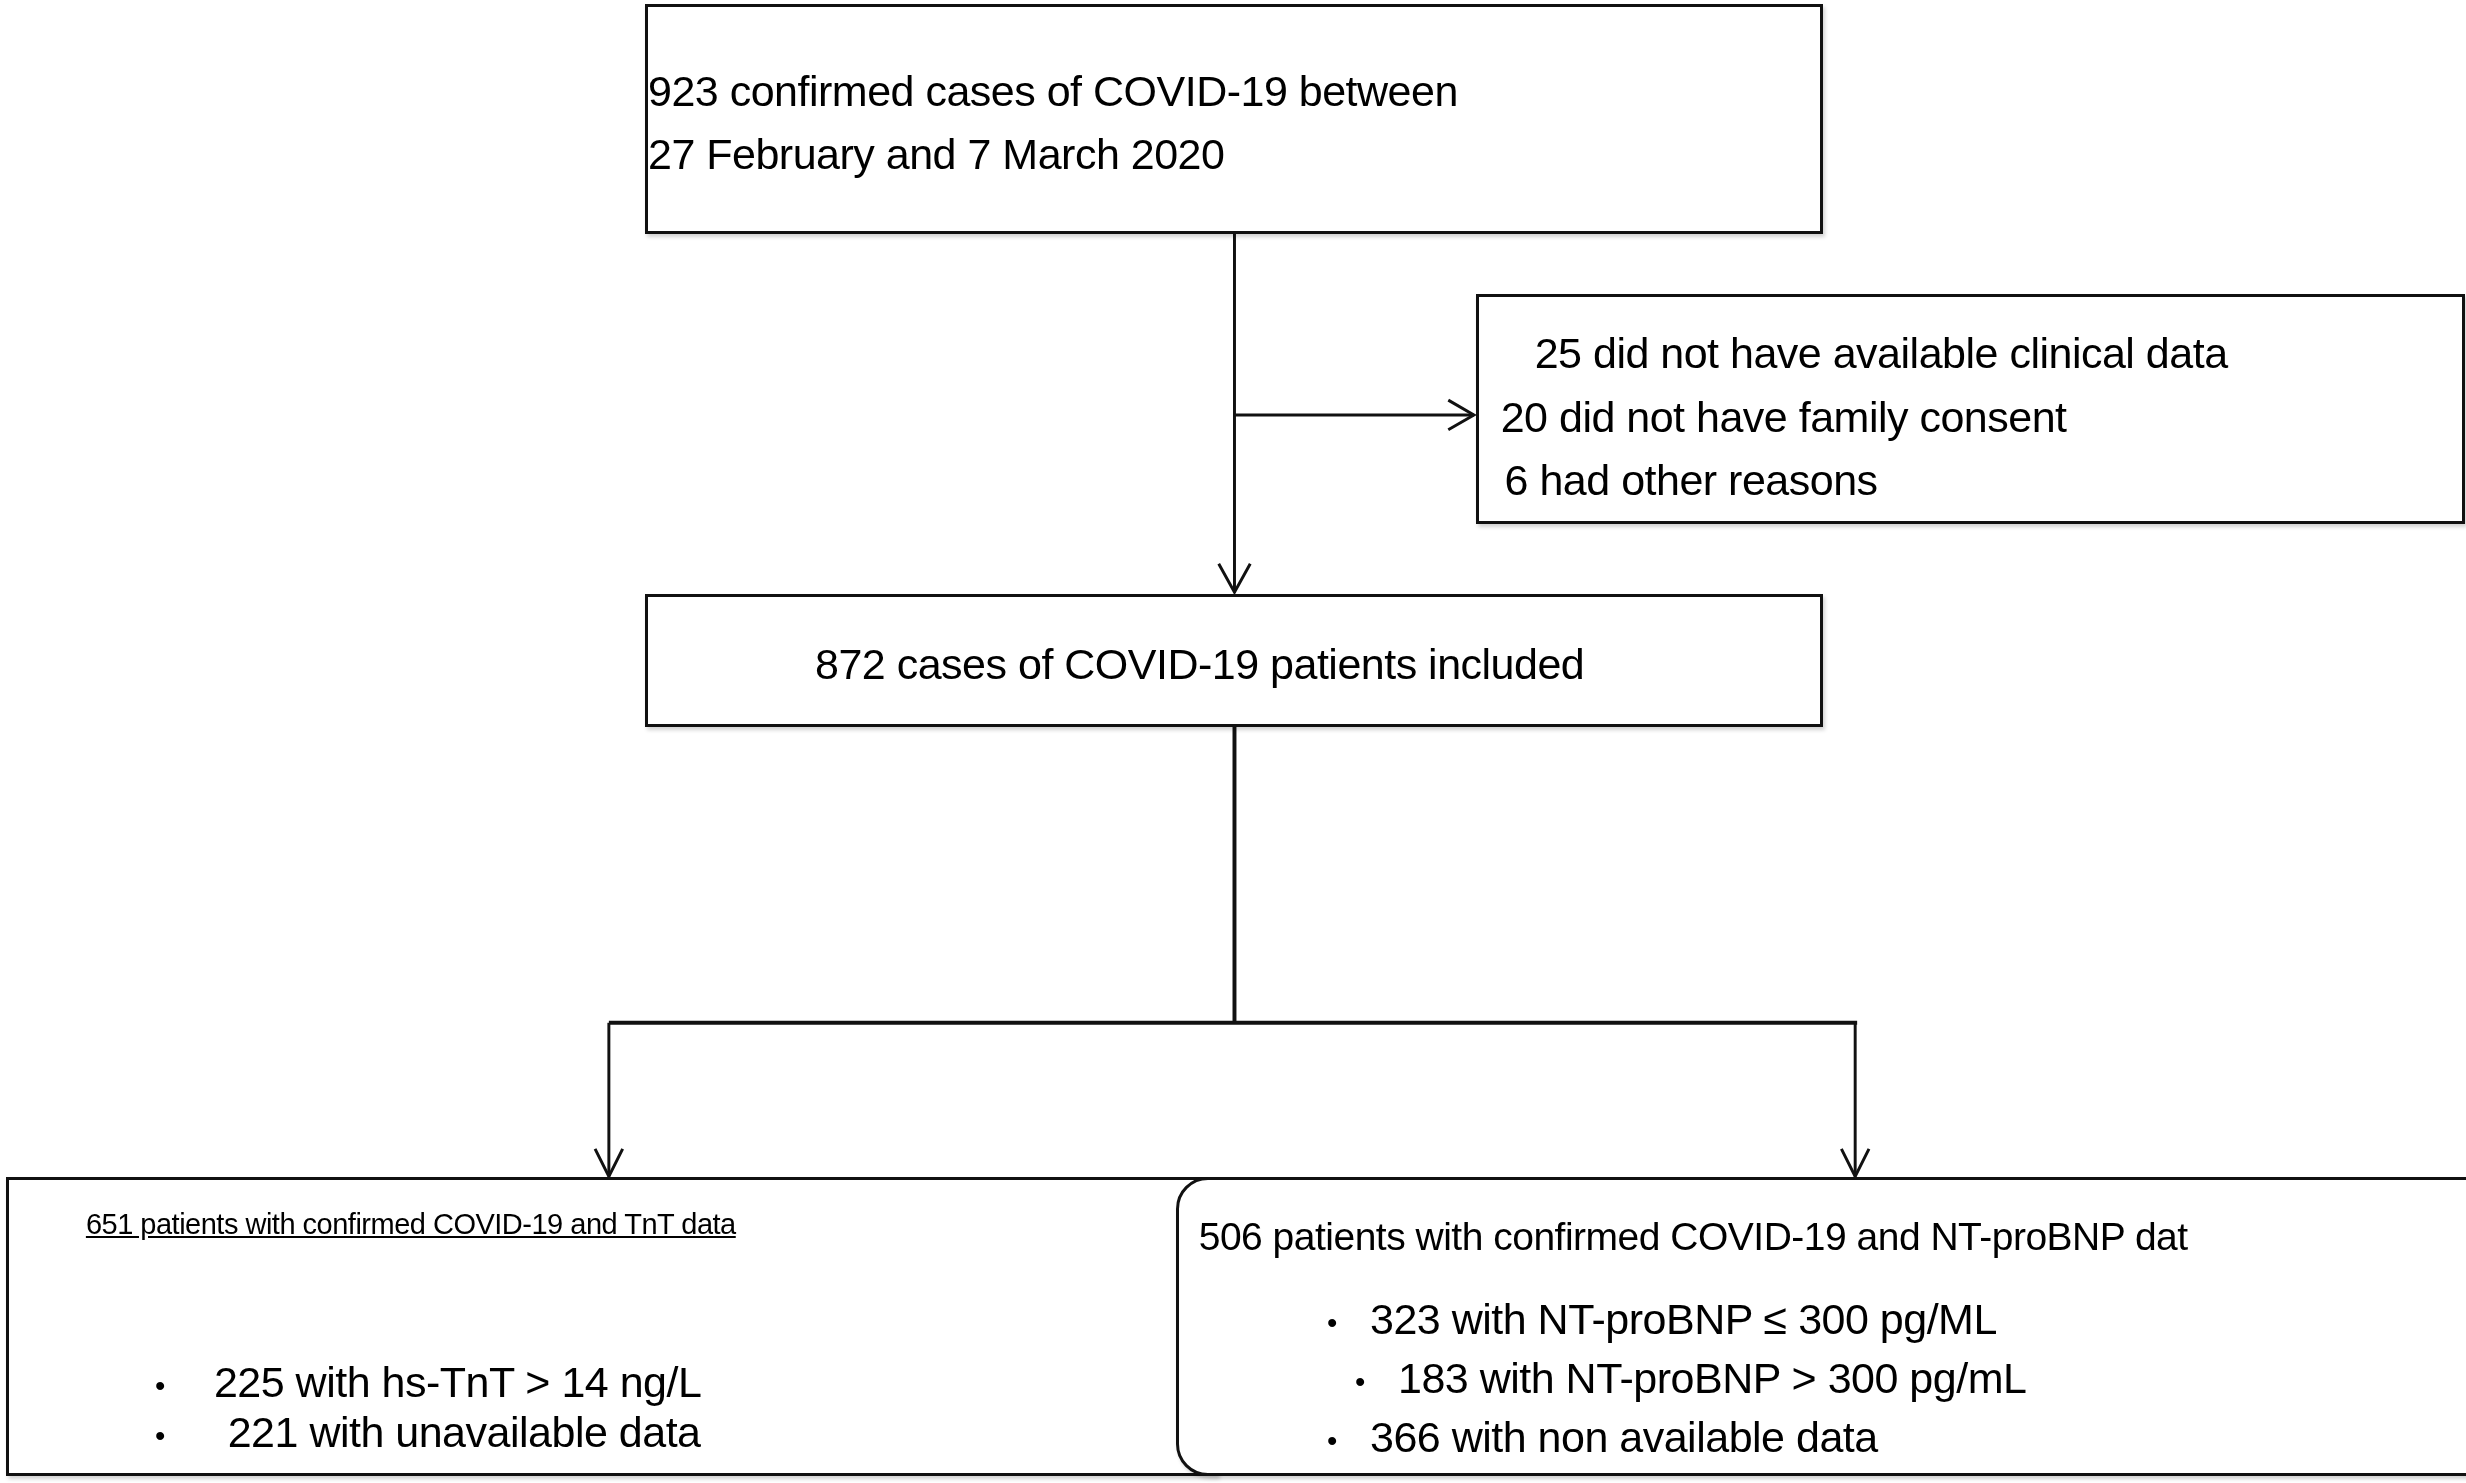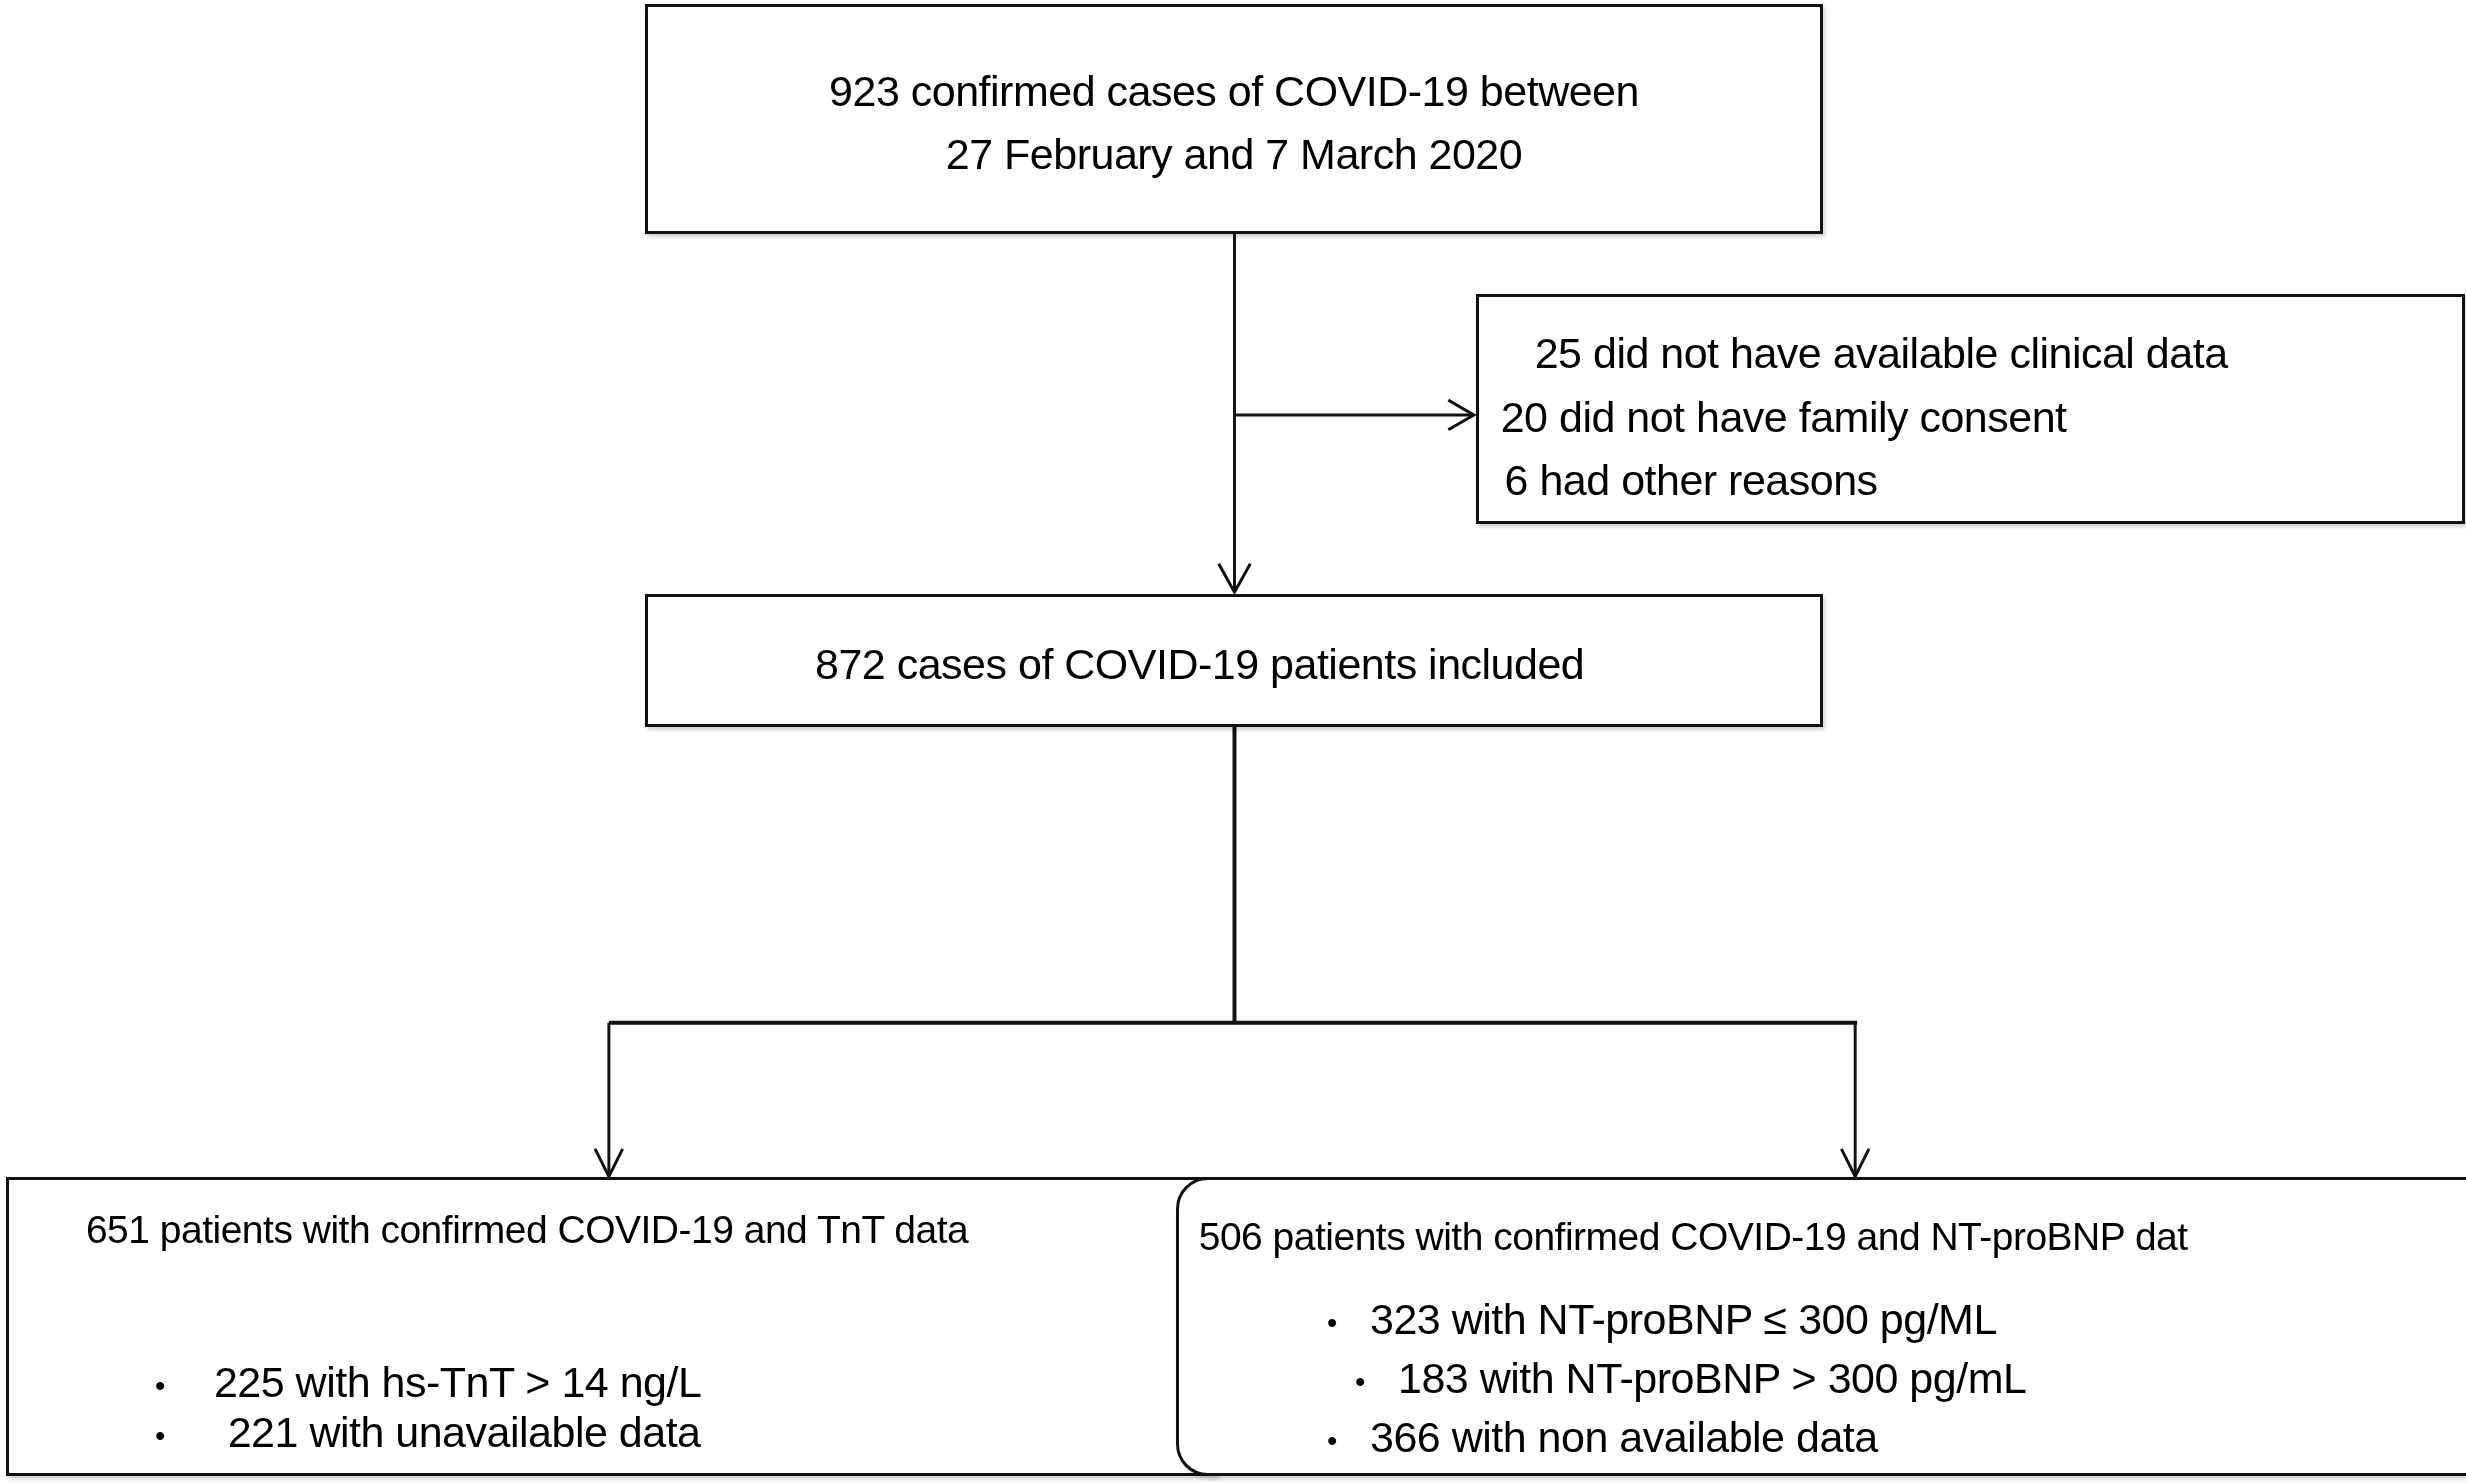--- a/index.html
+++ b/index.html
@@ -1,21 +1,21 @@
 <!DOCTYPE html>
 <html><head>
 <meta charset="utf-8">
 <style>
   html, body { margin:0; padding:0; background:#ffffff; }
   body { width:2467px; height:1484px; position:relative; overflow:hidden;
          font-family:"Liberation Sans", sans-serif; color:#000; }
   .box { position:absolute; border:3px solid #111; background:#fff; box-sizing:border-box;
          box-shadow: 2px 3px 3.9px rgba(0,0,0,0.18); }
   .txt { position:absolute; white-space:nowrap; font-size:43px; line-height:1; letter-spacing:-0.5px; }
-  .center { left:0; right:0; text-align:center; }
+  .center { left:0; right:0; }
   svg.wires { position:absolute; left:0; top:0; }
   .bullet { display:inline-block; width:59px; font-size:29.6px; vertical-align:middle; }
 </style>
 </head>
 <body>
 
 <svg class="wires" width="2467" height="1484" viewBox="0 0 2504 1506">
   <g stroke="#111" stroke-width="3" fill="none">
 
     <line x1="1253" y1="236" x2="1253" y2="601"></line>
@@ -42,21 +42,21 @@
   <div class="txt" style="left:21.7px; top:35px;margin-left:34px;">25 did not have available clinical data</div>
   <div class="txt" style="left:21.7px; top:99px;">20 did not have family consent</div>
   <div class="txt" style="left:25.6px; top:162px;">6 had other reasons</div>
 </div>
 
 <div class="box" style="left:645px; top:594px; width:1178px; height:133px;">
   <div class="txt" style="left:167px; top:46px;">872 cases of COVID-19 patients included</div>
 </div>
 
 <div class="box" style="left:5.9px; top:1177px; width:1212px; height:299px;">
-  <div class="txt" style="left:77px; top:29.6px; font-size:39px;">651 patients with confirmed COVID-19 and TnT data</div>
+  <div class="txt" style="left:77px; top:29.6px; font-size:29px;text-decoration:underline;">651 patients with confirmed COVID-19 and TnT data</div>
   <div class="txt" style="left:146px; top:181px;">
     <span class="bullet">•</span><span>225 with hs-TnT &gt; 14 ng/L</span>
   </div>
   <div class="txt" style="left:146px; top:231px;">
     <span class="bullet">•</span><span style="padding-left:13.8px;">221 with unavailable data</span>
   </div>
 </div>
 
 <div class="box" style="left:1176px; top:1177px; width:1371px; height:299px;border-radius:32px;">
   <div class="txt" style="left:19.7px; top:37px; font-size:39px;">506 patients with confirmed COVID-19 and NT-proBNP dat</div>

